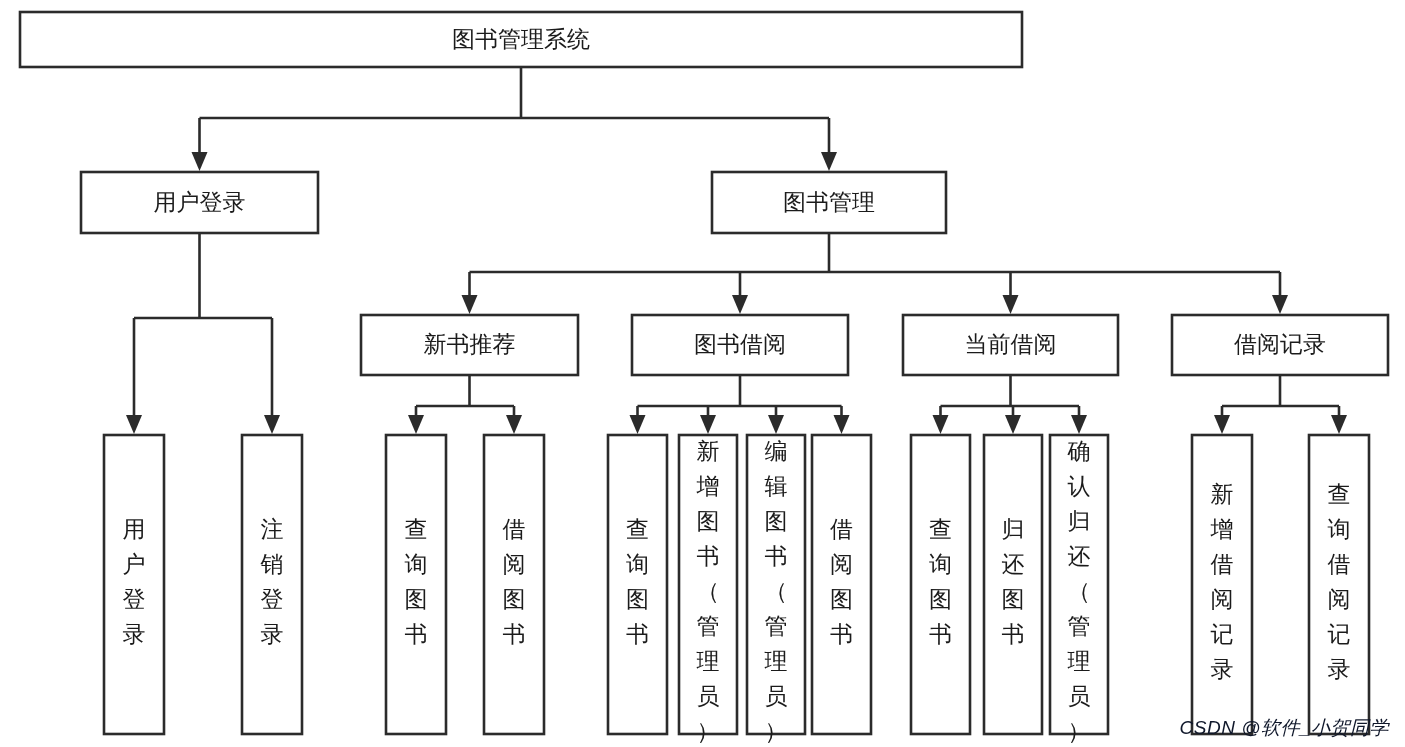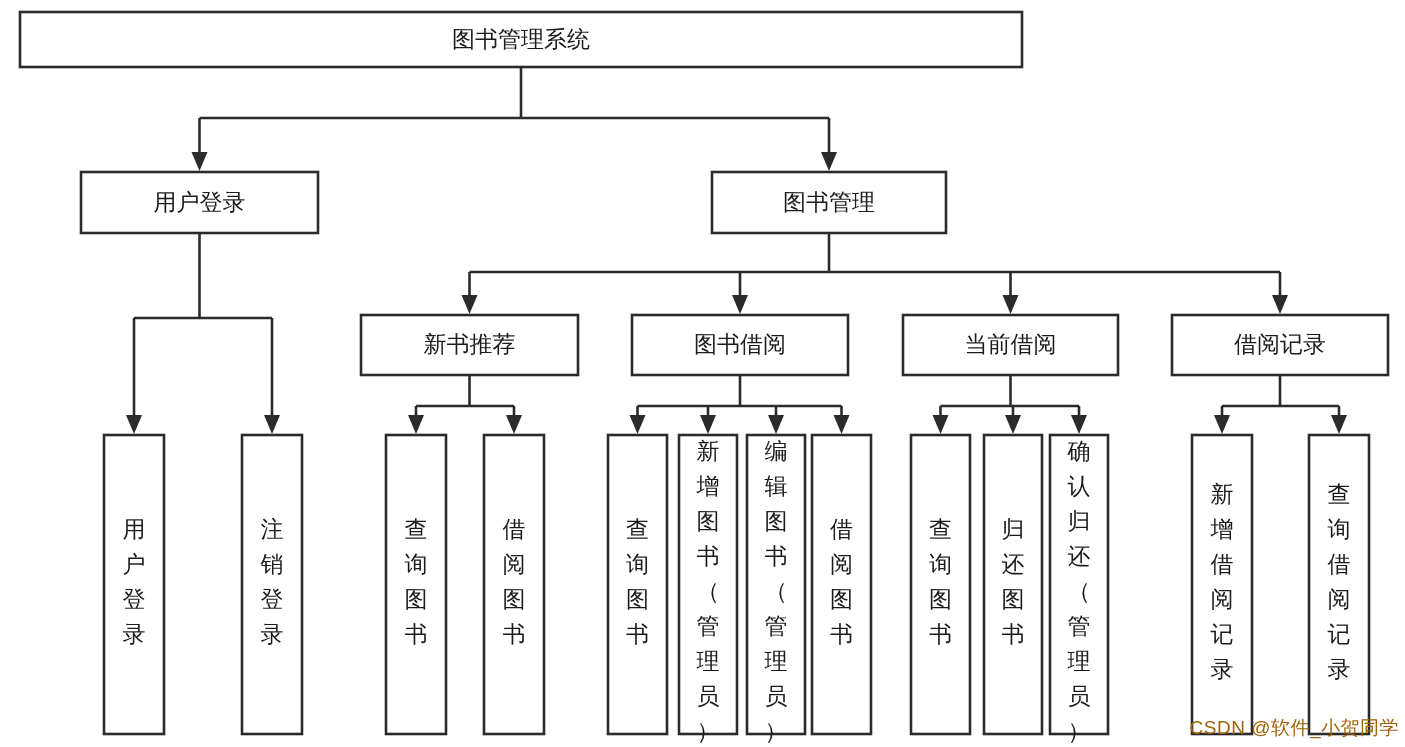--- a/index.html
+++ b/index.html
@@ -48,28 +48,29 @@
     dominant-baseline: middle;
   }
   .node-label-v {
     font-family: "Liberation Sans", "DejaVu Sans", sans-serif;
     font-size: 23px;
     fill: #1b1b1b;
     text-anchor: middle;
   }
   .watermark-text {
     position: absolute;
-    right: 6px;
+    right: 16px;
     bottom: 6px;
     font-family: "Liberation Sans", "DejaVu Sans", sans-serif;
     font-size: 19px;
-    color: #a16207;
+    color: #0f172a;
     white-space: nowrap;
     letter-spacing: 0.5px;
     user-select: none;
+    font-style: italic;
   }
 </style>
 </head>
 <body>
 
 <div id="diagram-root">
   <svg id="flow-svg" viewBox="0 0 1405 747">
     <g id="edges-layer">
         <g>
           <path d="M 521 67 L 521 118" class="connector"></path>

